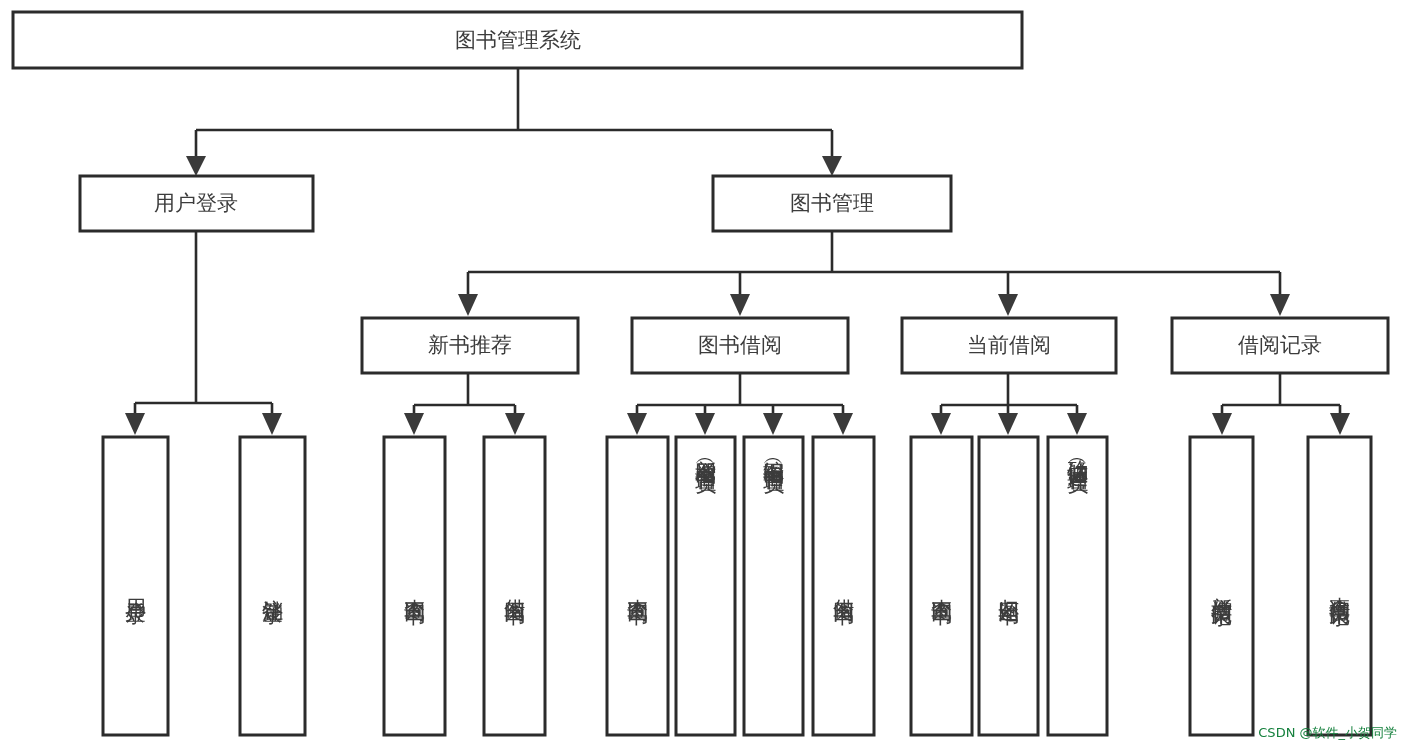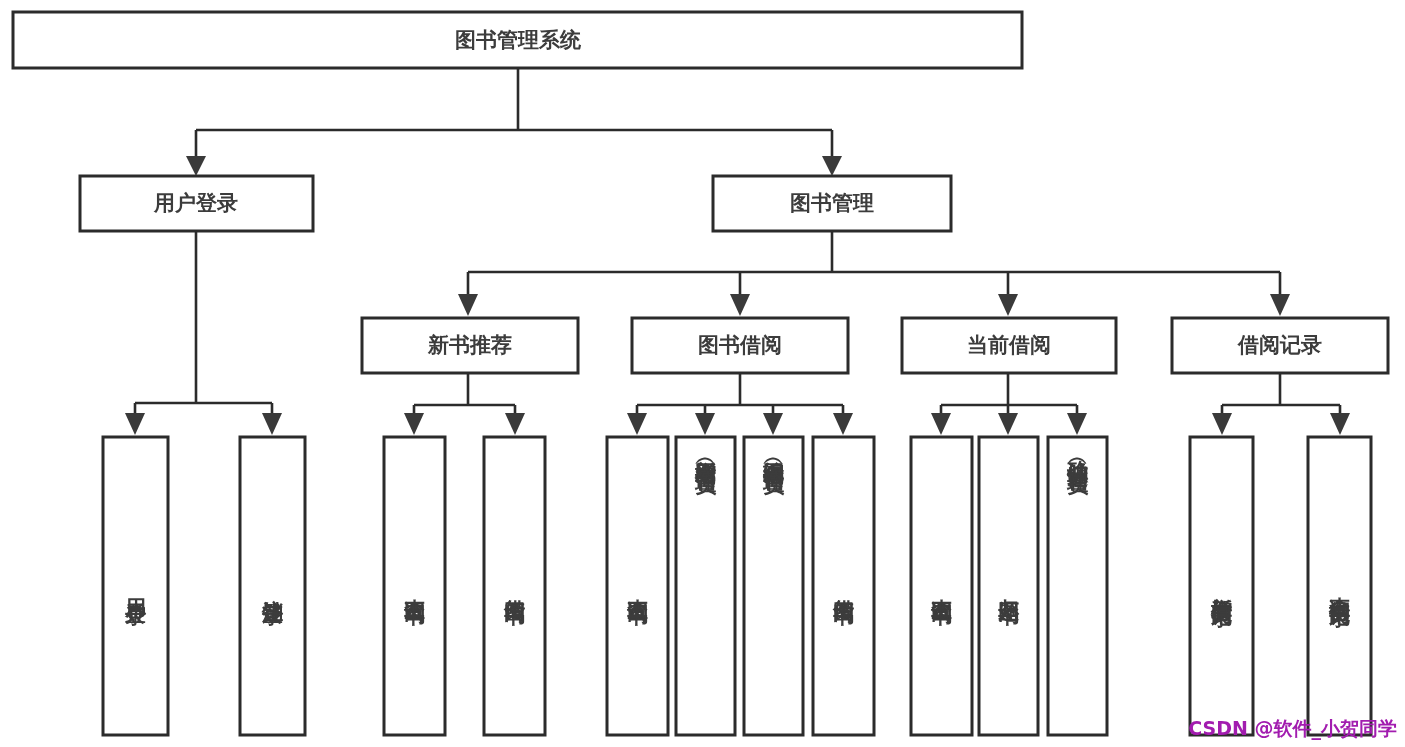--- a/index.html
+++ b/index.html
@@ -12,21 +12,20 @@
     width: 1405px;
     height: 747px;
     overflow: hidden;
     font-family: "DejaVu Sans", "Liberation Sans", sans-serif;
   }
   #diagram-root {
     position: relative;
     width: 1405px;
     height: 747px;
     background: #ffffff;
-    font-weight: bold;
   }
   svg.diagram-canvas {
     position: absolute;
     top: 0;
     left: 0;
     width: 1405px;
     height: 747px;
     display: block;
   }
   .node-box {
@@ -70,22 +69,22 @@
     white-space: nowrap;
   }
   .vlabel-top {
     align-items: flex-start;
   }
   .watermark {
     position: absolute;
     right: 8px;
     bottom: 5px;
     font-family: "DejaVu Sans", "Liberation Sans", sans-serif;
-    font-size: 19px;
-    color: #a21caf;
+    font-size: 13px;
+    color: #15803d;
     white-space: nowrap;
     pointer-events: none;
   }
 </style>
 </head>
 <body>
 
 <div id="diagram-root">
 
   <svg class="diagram-canvas" viewBox="0 0 1405 747" xmlns="http://www.w3.org/2000/svg">

